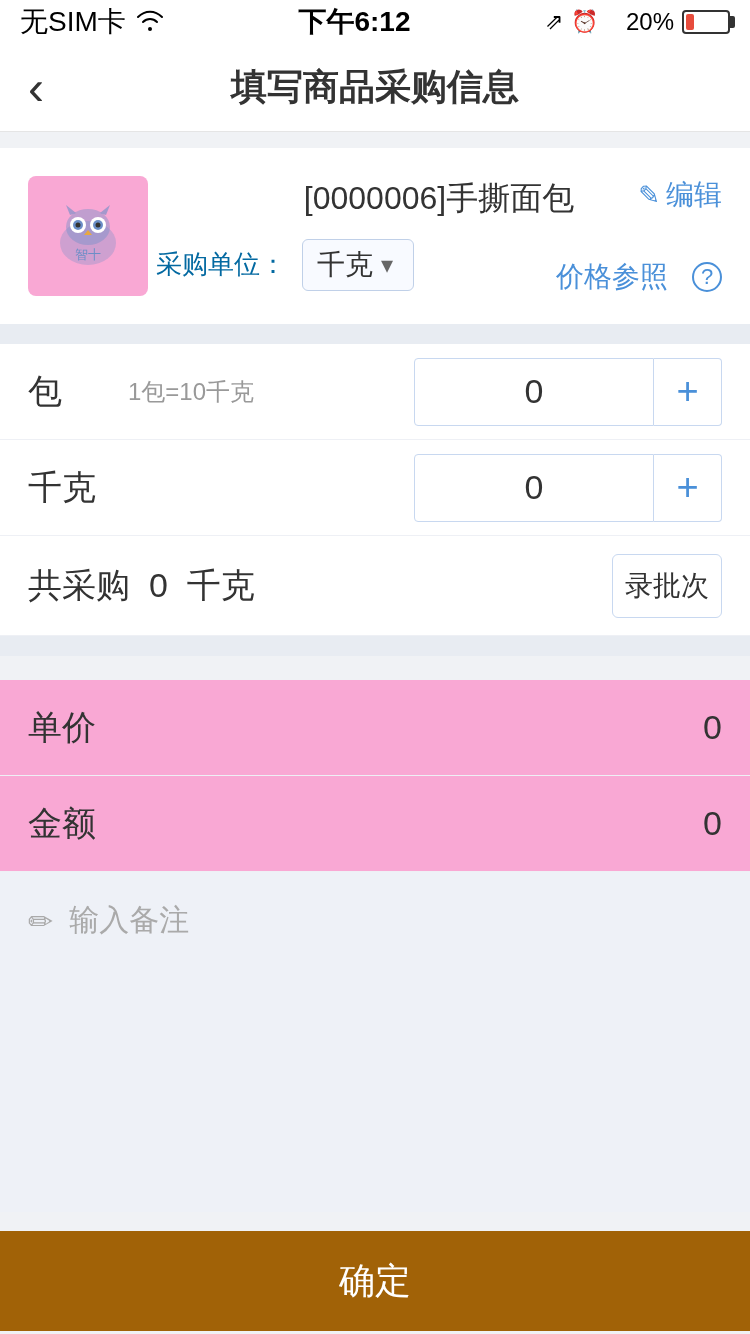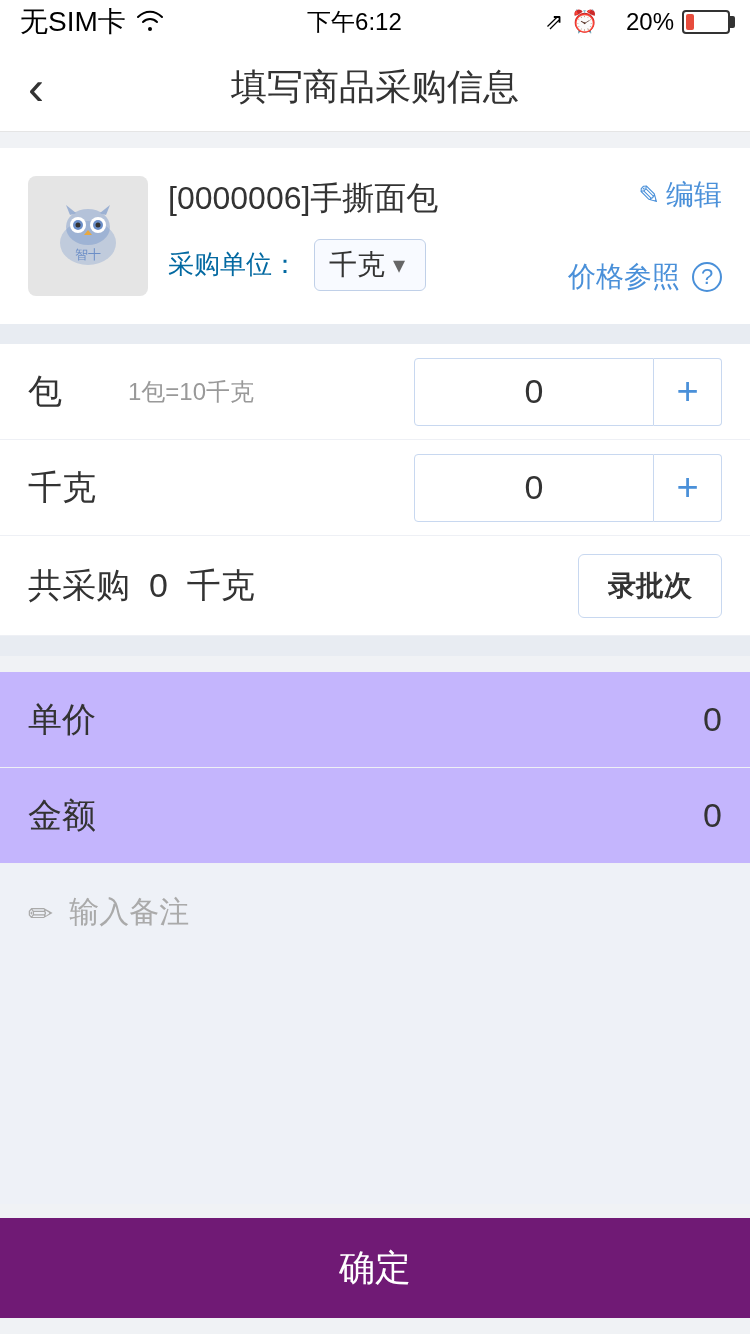--- a/index.html
+++ b/index.html
@@ -19,21 +19,21 @@
       height: 44px;
       background: #fff;
       display: flex;
       align-items: center;
       justify-content: space-between;
       padding: 0 20px;
       font-size: 28px;
       color: #000;
     }
     .status-left { display: flex; align-items: center; gap: 10px; }
-    .status-center { font-size: 24px; font-weight: 400; }
+    .status-center { font-size: 28px; font-weight: 700; }
     .status-right { display: flex; align-items: center; gap: 8px; font-size: 26px; }
     .battery-icon {
       display: inline-flex; align-items: center;
     }
     .battery-body {
       width: 48px; height: 24px;
       border: 2px solid #333;
       border-radius: 4px;
       position: relative;
       display: flex; align-items: center;
@@ -69,46 +69,47 @@
     }
     .nav-back {
       position: absolute;
       left: 28px;
       font-size: 40px;
       color: #333;
       cursor: pointer;
     }
     .nav-title {
       font-size: 36px;
-      font-weight: 400;
+      font-weight: 700;
       color: #333;
     }
 
     
     .product-card {
       background: #fff;
       padding: 28px 28px;
       display: flex;
       align-items: flex-start;
       margin-top: 16px;
       position: relative;
     }
     .product-image {
       width: 120px;
       height: 120px;
-      background: #e5e5e5;
+      background: #f9a8d4;
       border-radius: 8px;
       display: flex;
       align-items: center;
       justify-content: center;
       flex-shrink: 0;
     }
     .product-info {
       flex: 1;
-      margin-left: 20px;
+      margin-left: 8px;
+      text-align: center;
     }
     .product-name {
       font-size: 32px;
       color: #333;
       font-weight: 500;
       line-height: 1.4;
     }
     .edit-btn {
       position: absolute;
       right: 28px;
@@ -139,21 +140,21 @@
       display: flex;
       align-items: center;
       gap: 8px;
     }
     .price-ref {
       margin-left: auto;
       color: #4a90d9;
       font-size: 28px;
       display: flex;
       align-items: center;
-      gap: 12px;
+      gap: 24px;
     }
     .help-icon {
       width: 30px; height: 30px;
       border: 2px solid #4a90d9;
       border-radius: 50%;
       display: inline-flex;
       align-items: center;
       justify-content: center;
       font-size: 22px;
       color: #4a90d9;
@@ -232,32 +233,31 @@
       justify-content: flex-end;
     }
     .summary-text {
       font-size: 34px;
       color: #333;
     }
     .record-btn {
       margin-left: auto;
       border: 1px solid #c8d8f0;
       border-radius: 6px;
-      padding: 12px 29px;
+      padding: 12px 12px;
       font-size: 28px;
       color: #333;
       background: #fff;
       cursor: pointer;
-      font-weight: bold;
     }
 
     
     .info-section {
-      background: #c4b5fd;
-      margin-top: 16px;
+      background: #f9a8d4;
+      margin-top: 24px;
     }
     .info-row {
       display: flex;
       align-items: center;
       padding: 0 28px;
       height: 96px;
       border-bottom: 1px solid #eef0f5;
     }
     .info-label {
       font-size: 34px;
@@ -286,25 +286,25 @@
       margin-top: 4px;
     }
     .remark-placeholder {
       font-size: 30px;
       color: #aaa;
     }
 
     
     .confirm-btn {
       position: fixed;
-      bottom: 16px;
+      bottom: 3px;
       left: 0;
       width: 750px;
       height: 100px;
-      background: #701a75;
+      background: #a16207;
       display: flex;
       align-items: center;
       justify-content: center;
       font-size: 36px;
       color: #fff;
       font-weight: 500;
       cursor: pointer;
     }
 
     

